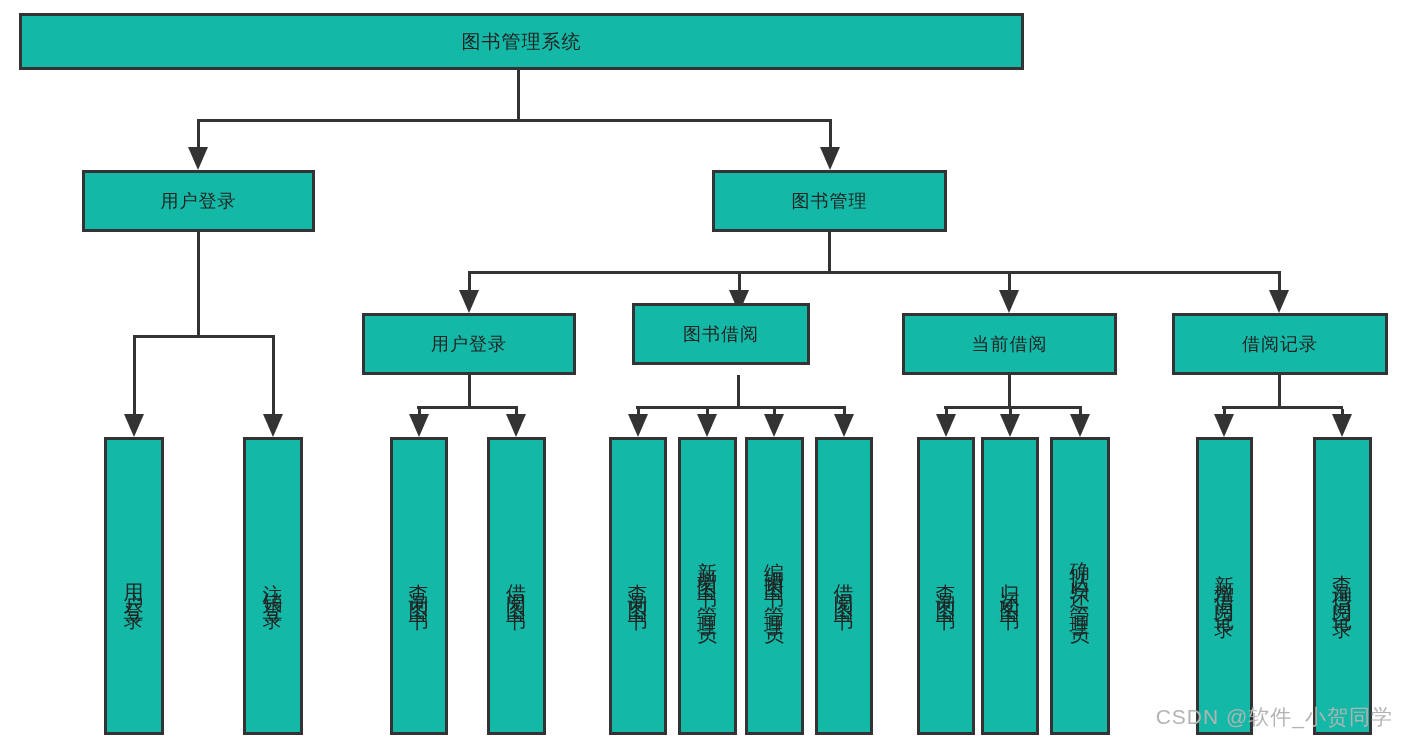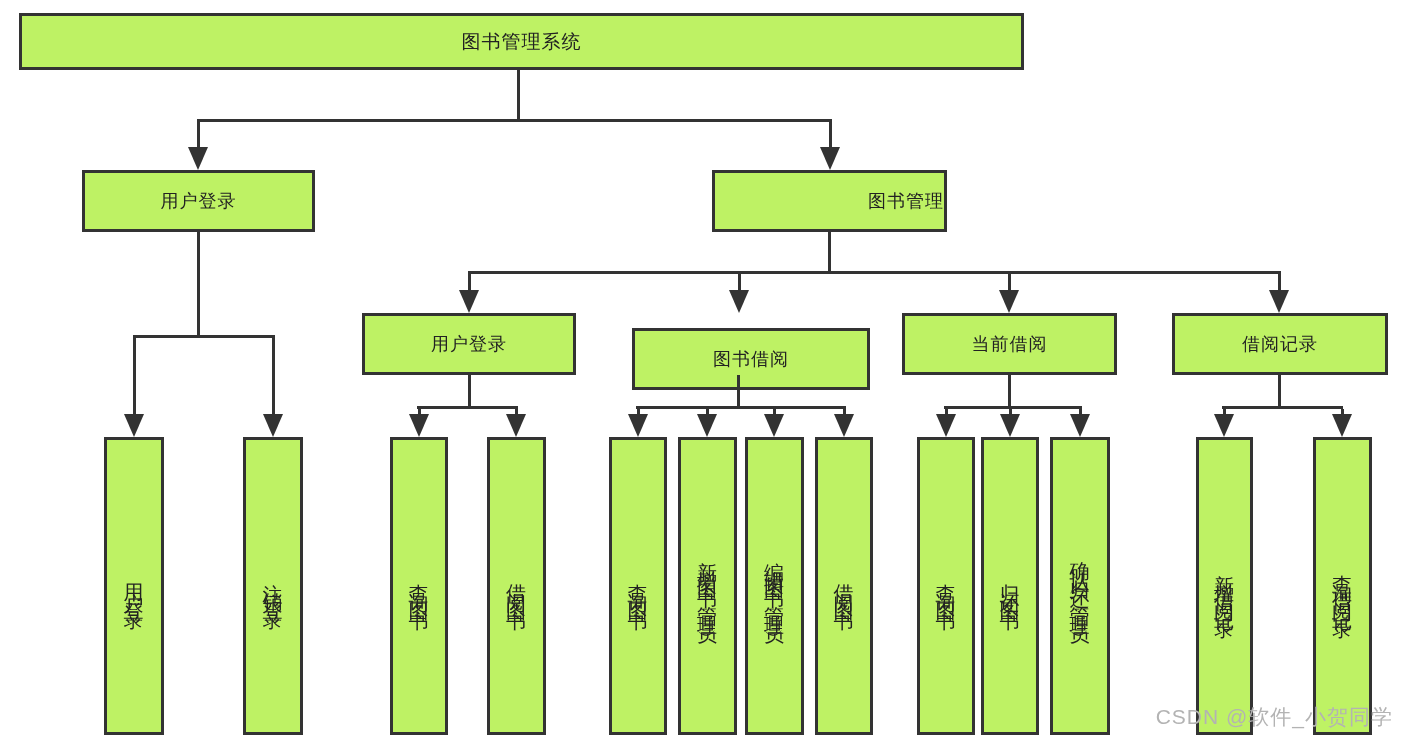--- a/index.html
+++ b/index.html
@@ -10,21 +10,21 @@
     color: #1f1f1f;
     overflow: hidden;
   }
   #canvas { position: relative; width: 1405px; height: 747px; background: #ffffff; }
 
   
   .node {
     position: absolute;
     box-sizing: border-box;
     border: 3px solid #333333;
-    background: #bef264;
+    background: #14b8a6;
     display: flex;
     align-items: center;
     justify-content: center;
     color: #222222;
   }
   .node.h { font-size: 19px; letter-spacing: 1px; }
   .node.l2, .node.l3 { font-size: 18px; letter-spacing: 1px; }
   .node.leaf { font-size: 20px; }
   .node.leaf .vtext {
     writing-mode: vertical-rl;
@@ -81,40 +81,40 @@
   </div>
 
   <div class="line vline" style="left:517px; top:70px; height:50px;"></div>
   <div class="line hline" style="left:197px; top:119px; width:635px;"></div>
   <div class="drop" style="left:188px; top:122px; height:48px;"></div>
   <div class="drop" style="left:820px; top:122px; height:48px;"></div>
 
   <div class="node l2" style="left:82px; top:170px; width:233px; height:62px;">
     <span>用户登录</span>
   </div>
-  <div class="node l2" style="left:712px; top:170px; width:235px; height:62px;justify-content:flex-end;">
+  <div class="node l2" style="left:712px; top:170px; width:235px; height:62px;">
     <span>图书管理</span>
   </div>
 
   <div class="line vline" style="left:197px; top:232px; height:106px;"></div>
   <div class="line hline" style="left:133px; top:335px; width:142px;"></div>
   <div class="drop" style="left:124px; top:338px; height:99px;"></div>
   <div class="drop" style="left:263px; top:338px; height:99px;"></div>
 
   <div class="line vline" style="left:828px; top:232px; height:42px;"></div>
   <div class="line hline" style="left:468px; top:271px; width:813px;"></div>
   <div class="drop" style="left:459px; top:274px; height:39px;"></div>
   <div class="drop" style="left:729px; top:274px; height:39px;"></div>
   <div class="drop" style="left:999px; top:274px; height:39px;"></div>
   <div class="drop" style="left:1269px; top:274px; height:39px;"></div>
 
   <div class="node l3" style="left:362px; top:313px; width:214px; height:62px;">
     <span>用户登录</span>
   </div>
-  <div class="node l3" style="left:632px; top:328px; width:238px; height:62px;">
+  <div class="node l3" style="left:632px; top:303px; width:178px; height:62px;">
     <span>图书借阅</span>
   </div>
   <div class="node l3" style="left:1172px; top:313px; width:216px; height:62px;">
     <span>借阅记录</span>
   </div>
   <div class="node l3" style="left:902px; top:313px; width:215px; height:62px;">
     <span>当前借阅</span>
   </div>
 
   <div class="line vline" style="left:468px; top:375px; height:34px;"></div>

